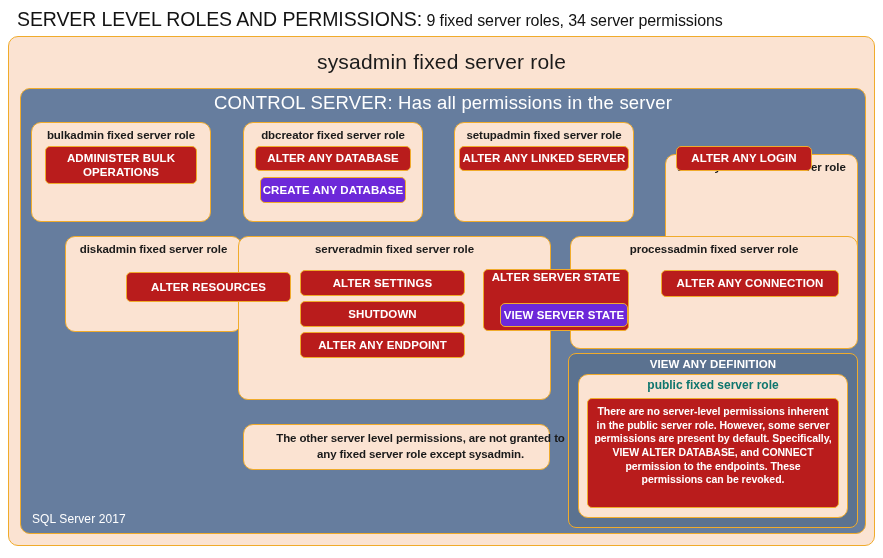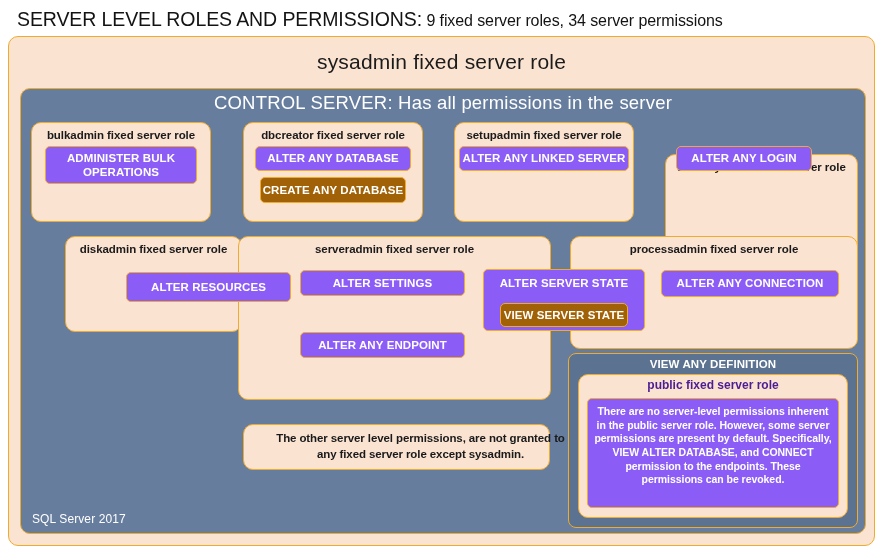--- a/index.html
+++ b/index.html
@@ -43,35 +43,35 @@
     background: #667d9e;
     border: 1.4px solid #f0ab2b;
     border-radius: 10px;
   }
   .slate-dark {
     background: #5b7290;
     border: 1.5px solid #f0ab2b;
     border-radius: 8px;
   }
   .perm {
-    background: #8b5cf6;
+    background: #b91c1c;
     border: 1.5px solid #f0ab2b;
     border-radius: 5px;
     color: #ffffff;
     font-weight: bold;
     font-size: 11.5px;
     display: flex;
     align-items: center;
     justify-content: center;
     text-align: center;
     line-height: 1.25;
     letter-spacing: 0.1px;
   }
   .perm-nested {
-    background: #a16207;
+    background: #6d28d9;
     border: 1.6px solid #f0ab2b;
     border-radius: 5px;
     color: #ffffff;
     font-weight: bold;
     font-size: 11.5px;
     display: flex;
     align-items: center;
     justify-content: center;
     text-align: center;
     letter-spacing: 0.1px;
@@ -135,22 +135,22 @@
   
   #diskadmin-box    { left: 33px;  top: 236px; width: 177px; height: 96px; margin-left: 32px; }
   #serveradmin-box  { left: 238px; top: 236px; width: 313px; height: 164px; }
   #processadmin-box { left: 570px; top: 236px; width: 288px; height: 113px; }
 
   #alter-resources        { left: 126px; top: 272px; width: 165px; height: 30px; }
   #alter-settings         { left: 300px; top: 270px; width: 165px; height: 26px; }
   #shutdown               { left: 300px; top: 301px; width: 165px; height: 26px; }
   #alter-any-endpoint     { left: 300px; top: 332px; width: 165px; height: 26px; }
   #create-endpoint        { left: 300px; top: 366px; width: 165px; height: 26px; }
-  #alter-server-state     { left: 483px; top: 269px; width: 162px; height: 62px;
-                            align-items: flex-start; padding-top: 6px; }
+  #alter-server-state     { left: 483px; top: 269px; width: 146px; height: 62px;
+                            align-items: flex-start; }
   #view-server-state      { left: 500px; top: 303px; width: 128px; height: 24px; }
   #alter-any-connection   { left: 661px; top: 270px; width: 178px; height: 27px; }
 
   
   #other-perms-note-box { left: 243px; top: 424px; width: 307px; height: 46px; }
   #other-perms-note-text {
     position: absolute; left: 248px; top: 431px; width: 297px;
     text-align: center;
     font-size: 11.5px; font-weight: bold;
     color: #1a1a1a; line-height: 1.35;
@@ -163,21 +163,21 @@
   #view-any-definition-title {
     position: absolute; left: 568px; top: 358px; width: 290px;
     text-align: center;
     font-size: 11.5px; font-weight: bold; color: #ffffff;
     letter-spacing: 0.1px;
   }
   #public-role-box { left: 578px; top: 374px; width: 270px; height: 144px; }
   #public-role-title {
     position: absolute; left: 578px; top: 378px; width: 270px;
     text-align: center;
-    font-size: 12px; font-weight: bold; color: #4c1d95;
+    font-size: 12px; font-weight: bold; color: #0f766e;
   }
   #public-role-note {
     left: 587px; top: 398px; width: 252px; height: 110px;
     display: block; padding: 6px 6px 0 6px;
     line-height: 1.3; font-size: 10.5px;
     letter-spacing: -0.05px;
   }
 </style>
 </head>
 <body>
@@ -223,20 +223,21 @@
     <div class="role-title" style="top:6px;">serveradmin fixed server role</div>
   </div>
 
   <div class="box peach" id="processadmin-box">
     <div class="role-title" style="top:6px;">processadmin fixed server role</div>
   </div>
 
   <div class="box perm" id="alter-resources">ALTER RESOURCES</div>
 
   <div class="box perm" id="alter-settings">ALTER SETTINGS</div>
+  <div class="box perm" id="shutdown">SHUTDOWN</div>
   <div class="box perm" id="alter-any-endpoint">ALTER ANY ENDPOINT</div>
 
   <div class="box perm" id="alter-server-state">ALTER SERVER  STATE</div>
   <div class="box perm-nested" id="view-server-state">VIEW SERVER  STATE</div>
 
   <div class="box perm" id="alter-any-connection">ALTER ANY CONNECTION</div>
 
   <div class="box peach" id="other-perms-note-box"></div>
   <div id="other-perms-note-text">The other server level permissions,  are not granted to any fixed server role except sysadmin.</div>
 

